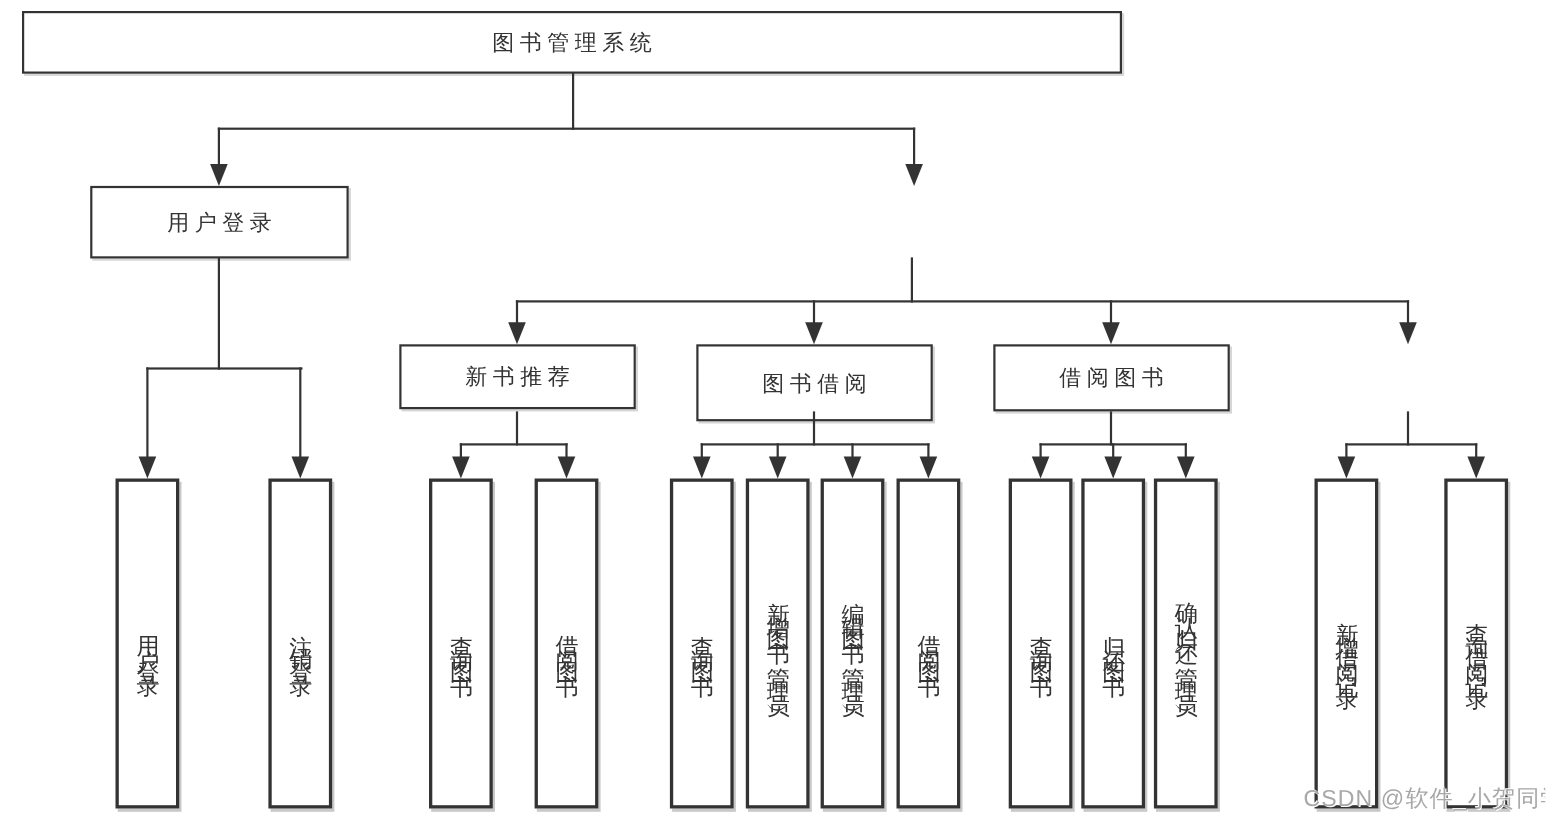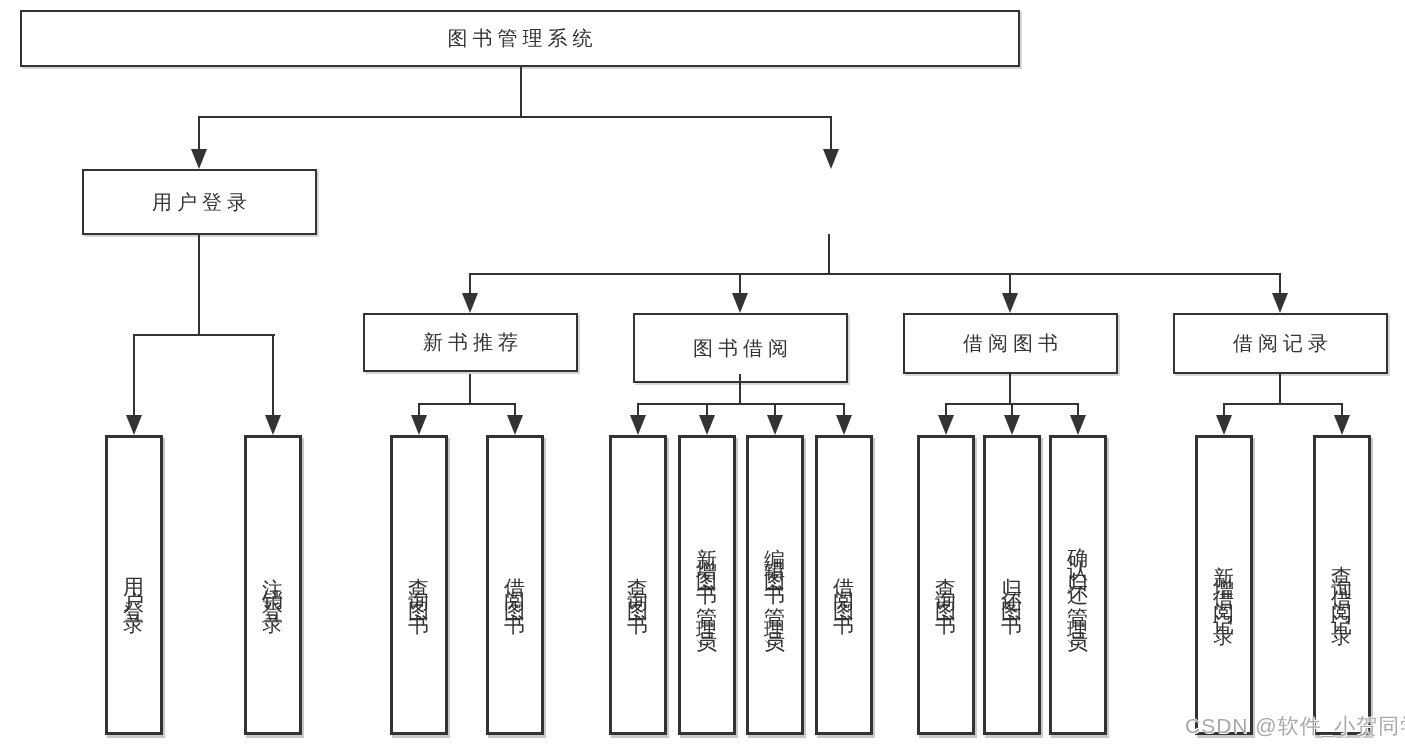--- a/index.html
+++ b/index.html
@@ -46,23 +46,20 @@
   </div>
 
   <div class="box" style="left:363px; top:313px; width:215px; height:59px;">
     <span class="hlabel">新书推荐</span>
   </div>
   <div class="box" style="left:633px; top:313px; width:215px; height:70px;">
     <span class="hlabel">图书借阅</span>
   </div>
   <div class="box" style="left:903px; top:313px; width:215px; height:61px;">
     <span class="hlabel">借阅图书</span>
-  </div>
-  <div class="box" style="left:1173px; top:313px; width:215px; height:61px;">
-    <span class="hlabel">借阅记录</span>
   </div>
 
   <div class="box leaf" style="left:105px; top:435px; width:58px; height:300px;">
     <span class="vtext">用户登录</span>
   </div>
   <div class="box leaf" style="left:244px; top:435px; width:58px; height:300px;">
     <span class="vtext">注销登录</span>
   </div>
 
   <div class="box leaf" style="left:390px; top:435px; width:58px; height:300px;">

